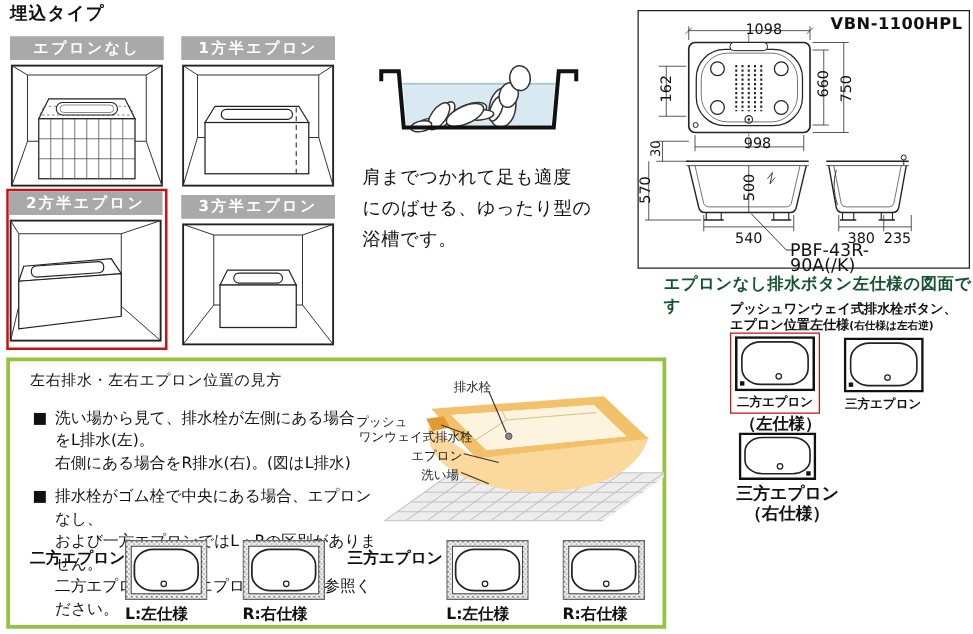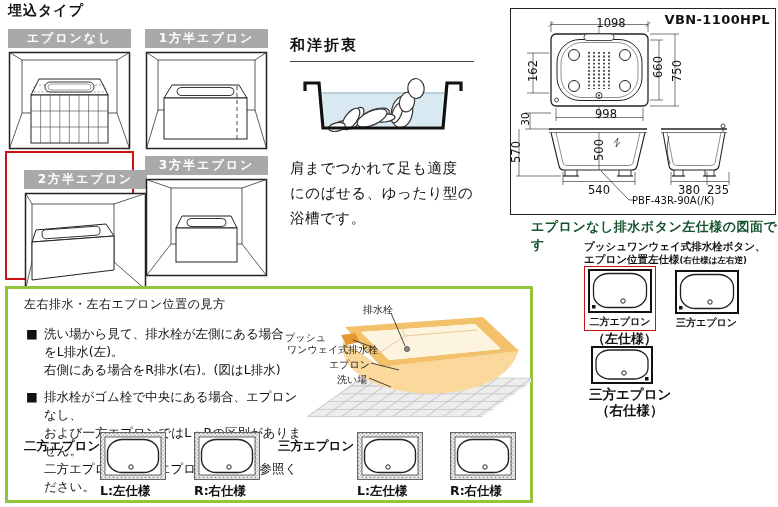--- a/index.html
+++ b/index.html
@@ -7,21 +7,21 @@
          font-family:"DejaVu Sans",sans-serif;color:#111}
   .abs{position:absolute}
   .page-title{left:8px;top:2px;font-size:14px;font-weight:bold;letter-spacing:1px}
 
   
   .cell{width:123px}
   .banner{height:19px;background:#a9a9a9;color:#fff;font-size:12px;font-weight:bold;
           display:flex;align-items:center;justify-content:center;letter-spacing:2px}
   .cell svg{display:block;margin-top:3px}
   .hl-wrap{left:5px;top:151px;width:129px;height:129px;border:2px solid #cc1111;
-           box-sizing:border-box;padding:17px;background:#fff}
+           box-sizing:border-box;padding:0;background:#fff}
 
   
   .wayo{left:290px;top:36px;width:184px}
   .wayo-title{font-size:15px;font-weight:bold;margin:0;padding-bottom:6px;border-bottom:1.5px solid #444;letter-spacing:2px}
   .wayo svg{display:block;margin:10px 0 0 6px}
   .wayo-desc{margin:10px 0 0;font-size:14.5px;line-height:25px;white-space:pre-line;letter-spacing:0.5px}
 
   
   .techbox{left:510px;top:8px;width:266px;height:207px;border:1px solid #222;box-sizing:border-box;background:#fff}
   .techbox svg{position:absolute;left:0;top:0}
@@ -145,21 +145,20 @@
         <line x1="1.5" y1="97.5" x2="26" y2="66"></line>
           <line x1="121.5" y1="97.5" x2="97" y2="66"></line>
       </g>
       <polygon points="37,38 86,38 92,50 31,50" fill="#fff" stroke="#222" stroke-width="1"></polygon>
       <rect x="42" y="40.5" width="39" height="8" rx="4" fill="#fff" stroke="#222" stroke-width="0.9"></rect>
       <rect x="31" y="50" width="61" height="34" fill="#fff" stroke="#222" stroke-width="1"></rect>
     </svg>
   </div>
 
   <div class="abs wayo">
-    <h2 class="wayo-title">和洋折衷</h2>
     <svg width="170" height="74" viewBox="0 0 170 74">
       <polygon points="26,20 148,20 145,54 29,54" fill="#d9e9f2"></polygon>
       <line x1="26" y1="21" x2="148" y2="21" stroke="#9db8c8" stroke-width="1"></line>
       <g fill="#fff" stroke="#333" stroke-width="1.2">
         <ellipse cx="60" cy="46" rx="5.5" ry="12" transform="rotate(32 60 46)"></ellipse>
         <ellipse cx="79" cy="44" rx="15" ry="6.5" transform="rotate(-20 79 44)"></ellipse>
         <ellipse cx="46" cy="53" rx="8" ry="4" transform="rotate(-12 46 53)"></ellipse>
         <ellipse cx="106" cy="40" rx="10.5" ry="16" transform="rotate(10 106 40)"></ellipse>
         <ellipse cx="101" cy="41" rx="4.5" ry="10.5" transform="rotate(22 101 41)"></ellipse>
         <ellipse cx="88" cy="46" rx="11" ry="4" transform="rotate(-5 88 46)"></ellipse>
@@ -260,21 +259,21 @@
     <span class="dim vdim" style="left:7px;top:56px;width:30px">162</span>
     <span class="dim vdim" style="left:132px;top:52px;width:30px">660</span>
     <span class="dim vdim" style="left:151px;top:56px;width:30px">750</span>
     <span class="dim" style="left:70px;top:99px;width:50px">998</span>
     <span class="dim vdim" style="left:-1px;top:104px;width:30px;font-size:10.5px">30</span>
     <span class="dim vdim" style="left:-10px;top:137px;width:30px">570</span>
     <span class="dim vdim" style="left:73px;top:135px;width:30px">500</span>
     <span class="dim" style="left:62px;top:175px;width:52px">540</span>
     <span class="dim" style="left:159px;top:175px;width:38px">380</span>
     <span class="dim" style="left:191px;top:175px;width:32px">235</span>
-    <span class="dim" style="left:121px;top:186px;width:112px;font-size:10px;text-align:left">PBF-43R-90A(/K)</span>
+    <span class="dim" style="left:121px;top:186px;width:112px;font-size:14px;text-align:left">PBF-43R-90A(/K)</span>
   </div>
 
   <div class="abs tech-caption">エプロンなし排水ボタン左仕様の図面です</div>
 
   <div class="abs rcol">
     <div class="rc-h1">プッシュワンウェイ式排水栓ボタン、</div>
     <div class="rc-h2"><span>エプロン位置左仕様</span><span class="rc-note">(右仕様は左右逆)</span></div>
     <div class="rc-pair">
       <div class="rc-item hl">
         <svg width="64" height="44" viewBox="0 0 64 44">

